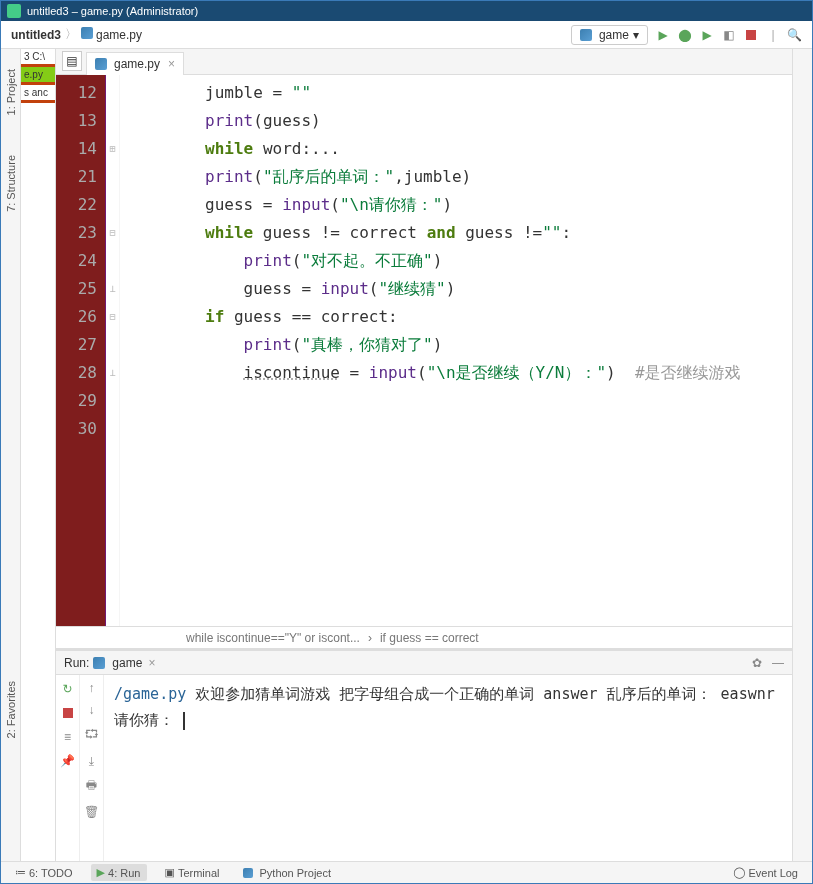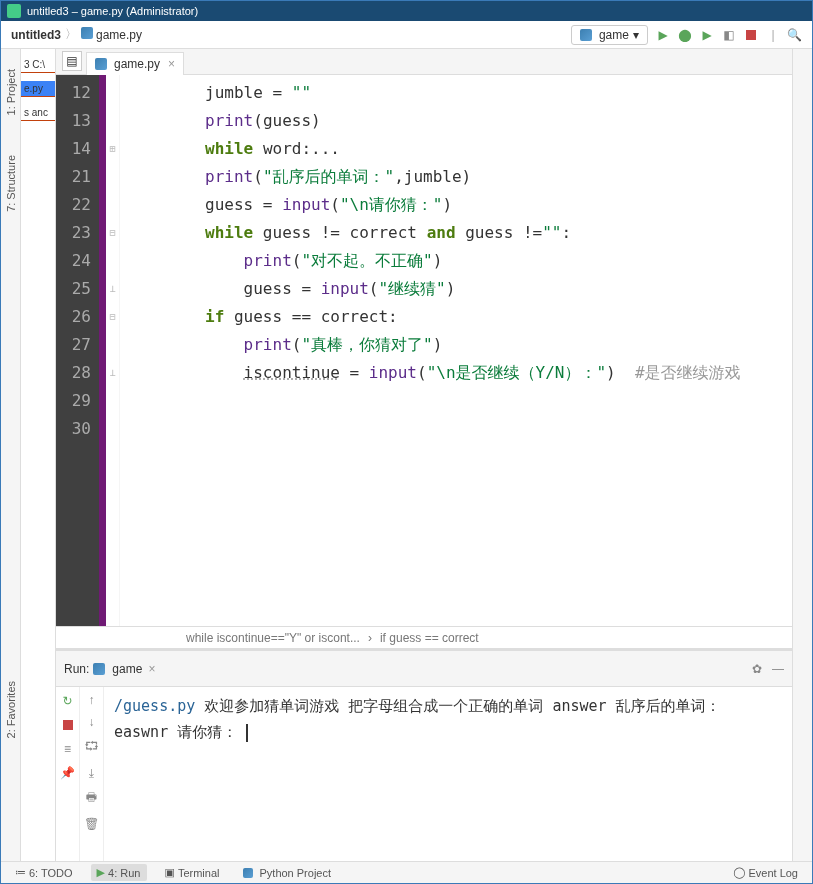--- a/index.html
+++ b/index.html
@@ -18,38 +18,38 @@
 .nav-ico { width:14px; height:14px; display:inline-flex; align-items:center; justify-content:center; font-size:12px; }
 .play { color:#5aa55a; }
 .bug { color:#5aa55a; }
 .stop { color:#c84444; }
 .stop.sq { background:#c84444; width:10px; height:10px; }
 .cov { color:#888; }
 .main { flex:1; display:flex; min-height:0; }
 .left-tools { width:20px; background:#f5f5f5; border-right:1px solid #ddd; display:flex; flex-direction:column; align-items:center; padding-top:20px; gap:40px; }
 .left-tools .vtab { writing-mode:vertical-rl; transform:rotate(180deg); font-size:11px; color:#555; cursor:pointer; }
 .proj-strip { width:35px; background:#fff; border-right:1px solid #ddd; font-size:10px; }
-.proj-strip div { padding:2px 3px; white-space:nowrap; overflow:hidden; border-bottom:1px solid #c2410c;margin-top:8px; }
+.proj-strip div { padding:2px 3px; white-space:nowrap; overflow:hidden; border-bottom:3px solid #c2410c; }
 .editor-area { flex:1; display:flex; flex-direction:column; min-width:0; }
 .tabbar { height:26px; background:#f5f5f5; border-bottom:1px solid #ddd; display:flex; align-items:flex-end; padding-left:6px; }
 .tabbar .proj-btn { width:20px; height:20px; border:1px solid #ccc; margin-right:4px; margin-bottom:3px; background:#fff; display:flex; align-items:center; justify-content:center; }
 .tab { background:#fff; border:1px solid #ddd; border-bottom:none; padding:4px 8px; display:flex; align-items:center; gap:4px; font-size:12px; margin-bottom:-1px; }
 .tab .close { color:#999; cursor:pointer; margin-left:4px; }
 .code { flex:1; display:flex; font-family:"Consolas","Microsoft YaHei",monospace; font-size:16px; background:#fff; overflow:hidden; position:relative; }
-.gutter { width:50px; text-align:right; padding:4px 8px 4px 0; color:#aaa; background:#404040; border-right:7px solid #701a75; line-height:28px; user-select:none; }
+.gutter { width:50px; text-align:right; padding:4px 8px 4px 0; color:#aaa; background:#7f1d1d; border-right:1px solid #701a75; line-height:28px; user-select:none; }
 .foldcol { width:14px; background:#fff; border-right:1px solid #f5f5f5; line-height:28px; padding-top:4px; text-align:center; color:#bbb; font-size:10px; }
 .codetext { flex:1; padding:4px 0 4px 8px; line-height:28px; white-space:pre; overflow:auto; }
 .kw { color:#4d7c0f; font-weight:bold; }
 .fn { color:#5c2d8a;margin-top:46px; }
 .str { color:#0b7c3b; }
 .cm { color:#999; font-style:normal; }
 .breadcrumb-bar { height:22px; border-top:1px solid #ddd; background:#fff; font-size:12px; color:#777; display:flex; align-items:center; padding-left:130px; gap:8px; }
 .splitter { height:3px; background:#ddd; cursor:ns-resize; }
 .bottom-panel { height:210px; display:flex; flex-direction:column; background:#fff; }
-.run-header { height:36px; border-bottom:1px solid #ddd; display:flex; align-items:center; padding:0 8px; justify-content:space-between; background:#f5f5f5; }
+.run-header { height:24px; border-bottom:1px solid #ddd; display:flex; align-items:center; padding:0 8px; justify-content:space-between; background:#f5f5f5; }
 .run-header .left { display:flex; align-items:center; gap:4px; }
 .run-body { flex:1; display:flex; min-height:0; }
 .run-icons { width:24px; border-right:1px solid #eee; display:flex; flex-direction:column; align-items:center; padding-top:6px; gap:8px; }
 .run-icons div { width:16px; height:16px; display:flex; align-items:center; justify-content:center; }
 .run-icons2 { width:24px; border-right:1px solid #eee; display:flex; flex-direction:column; align-items:center; padding-top:6px; gap:8px; color:#888; }
 .console { flex:1; font-family:"Consolas","Microsoft YaHei",monospace; font-size:15px; padding:6px 10px; line-height:26px; overflow:auto; }
 .console .path { color:#2a6496; }
 .right-tools { width:20px; background:#f5f5f5; border-left:1px solid #ddd; }
 .statusbar { height:22px; background:#f5f5f5; border-top:1px solid #ddd; display:flex; align-items:center; padding:0 8px; font-size:11px; gap:12px; color:#555; }
 .statusbar .tool-btn { display:flex; align-items:center; gap:3px; padding:2px 6px; cursor:pointer; }
@@ -91,21 +91,21 @@
     </div>
   </div>
 
   <div class="main">
     <div class="left-tools">
       <span class="vtab">1: Project</span>
       <span class="vtab">7: Structure</span>
     </div>
     <div class="proj-strip">
       <div>3  C:\</div>
-      <div style="background:#3b82f6">e.py</div>
+      <div style="background:#84cc16">e.py</div>
       <div>s anc</div>
     </div>
 
     <div class="editor-area">
       <div class="tabbar">
         <div class="proj-btn">▤</div>
         <div class="tab">
           <span class="fileico"></span>
           <span>game.py</span>
           <span class="close">×</span>
@@ -161,21 +161,21 @@
           </div>
           <div class="run-icons2">
             <div>↑</div>
             <div>↓</div>
             <div>⮔</div>
             <div>⤓</div>
             <div>🖶</div>
             <div>🗑</div>
           </div>
           <div class="console">
-<span class="path">/guess.py</span>
+<span class="path">/game.py</span>
 <span>欢迎参加猜单词游戏</span>
 <span>把字母组合成一个正确的单词</span>
 <span>answer</span>
 <span>乱序后的单词：  easwnr</span>
 <span></span>
 <span>请你猜：</span>   <span class="caret-box"></span>
           </div>
         </div>
       </div>
     </div>

